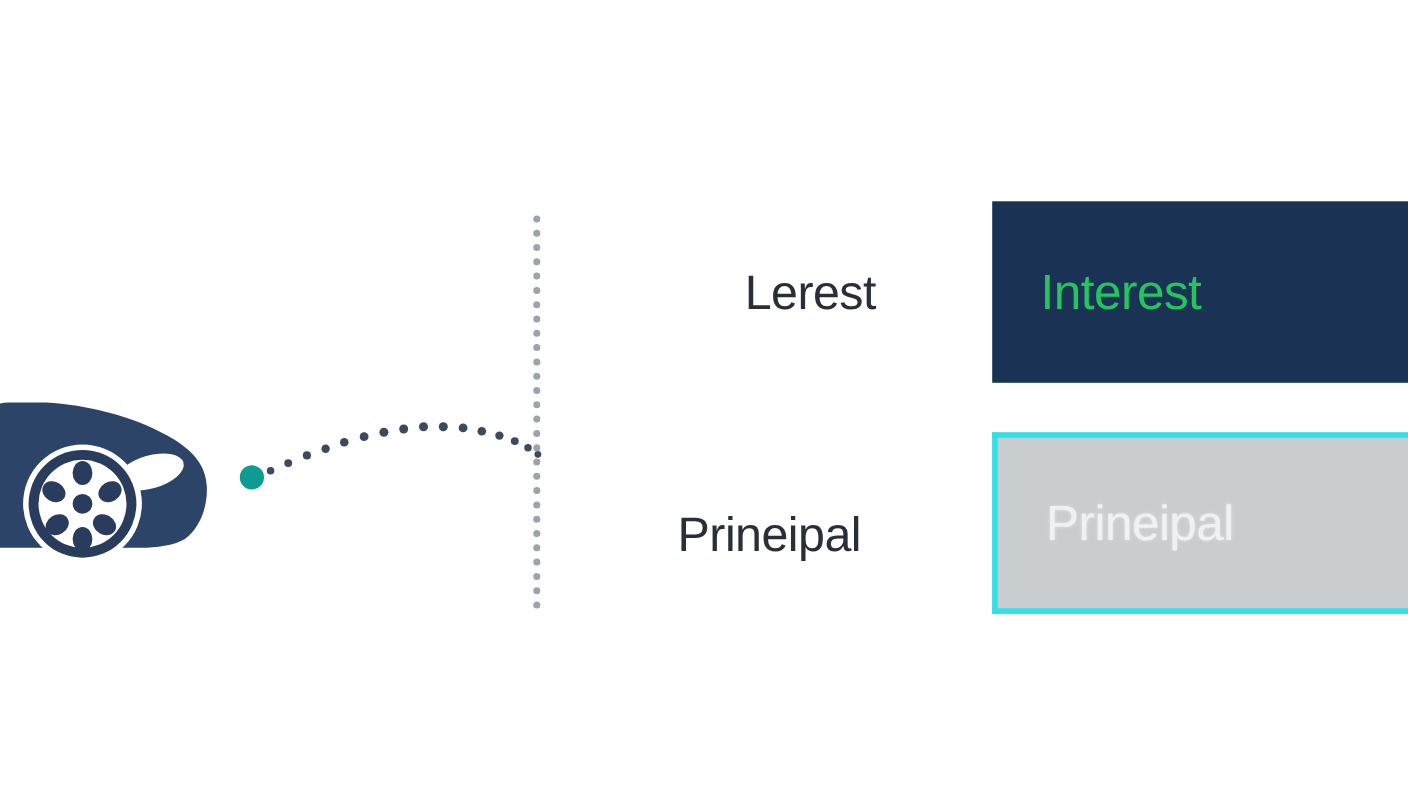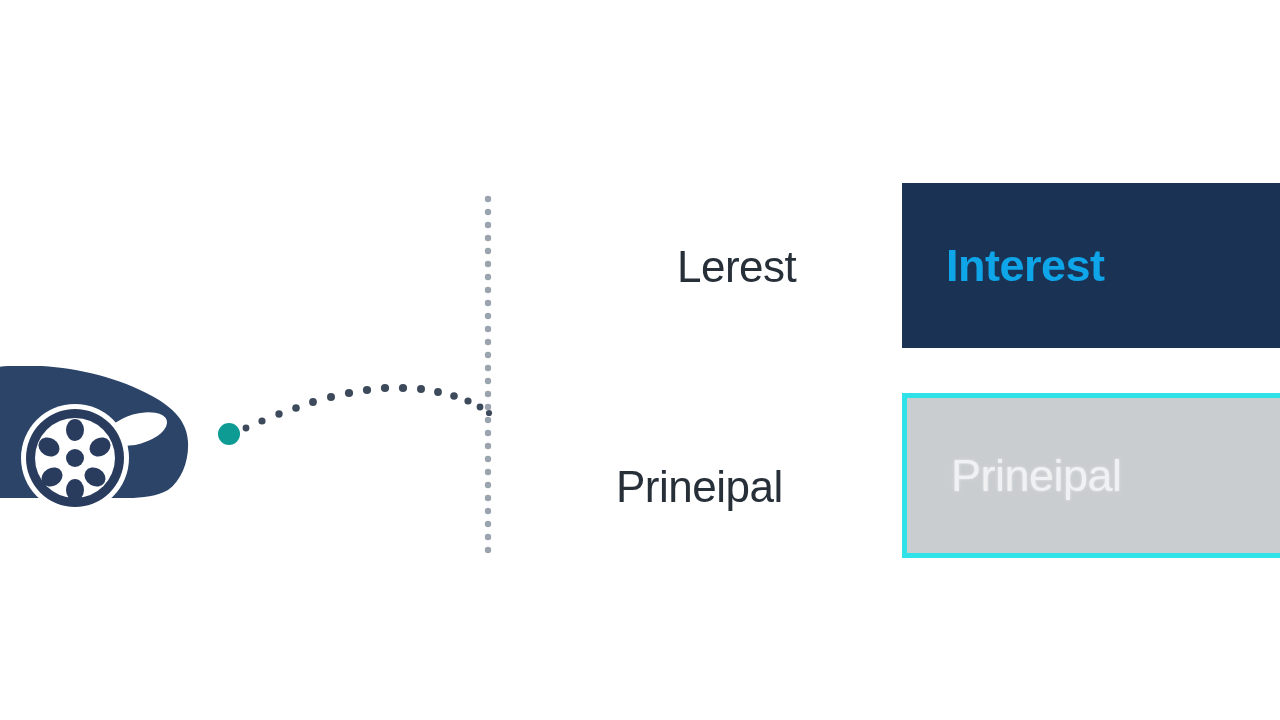--- a/index.html
+++ b/index.html
@@ -55,23 +55,23 @@
     top: 183px;
     width: 378px;
     height: 165px;
     background: #1a3355;
     display: flex;
     align-items: center;
     box-sizing: border-box;
     padding-left: 44px;
   }
   .bar-interest-label {
-    color: #0ea5e9;
+    color: #22c55e;
     font-size: 45px;
-    font-weight: 700;
+    font-weight: 400;
     letter-spacing: -0.5px;
     line-height: 1;
     white-space: nowrap;
   }
 
   .bar-principal {
     position: absolute;
     left: 902px;
     top: 393px;
     width: 446px;

